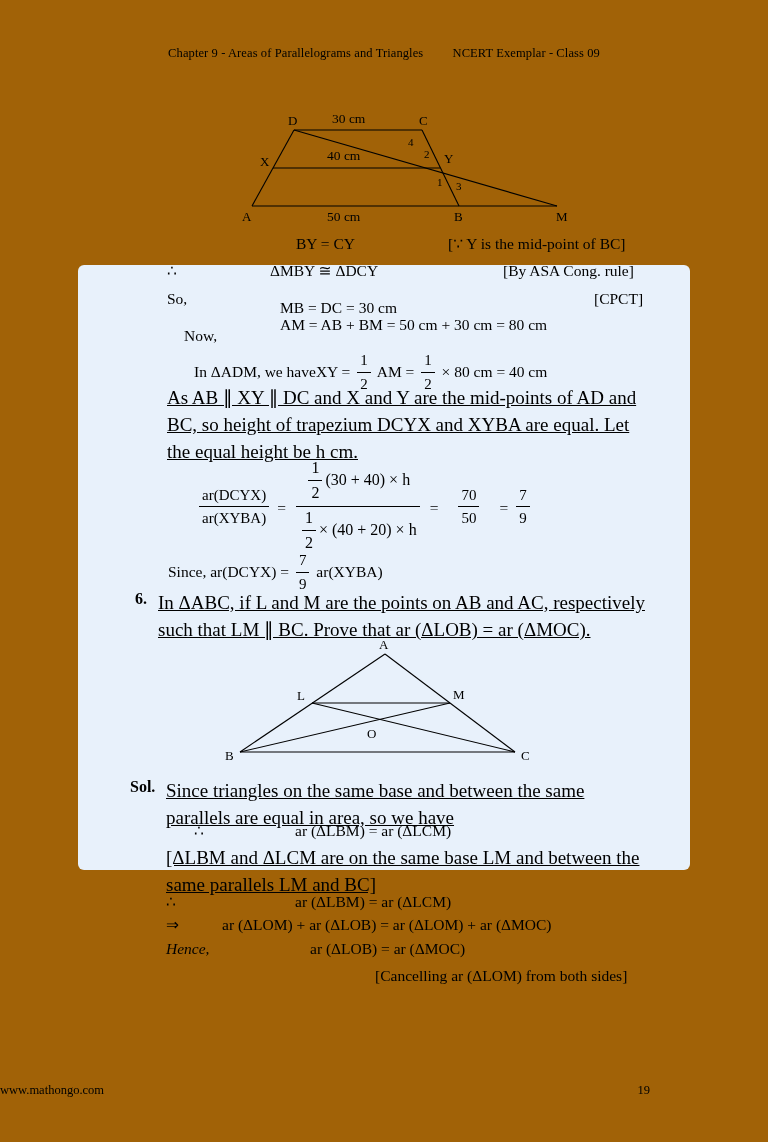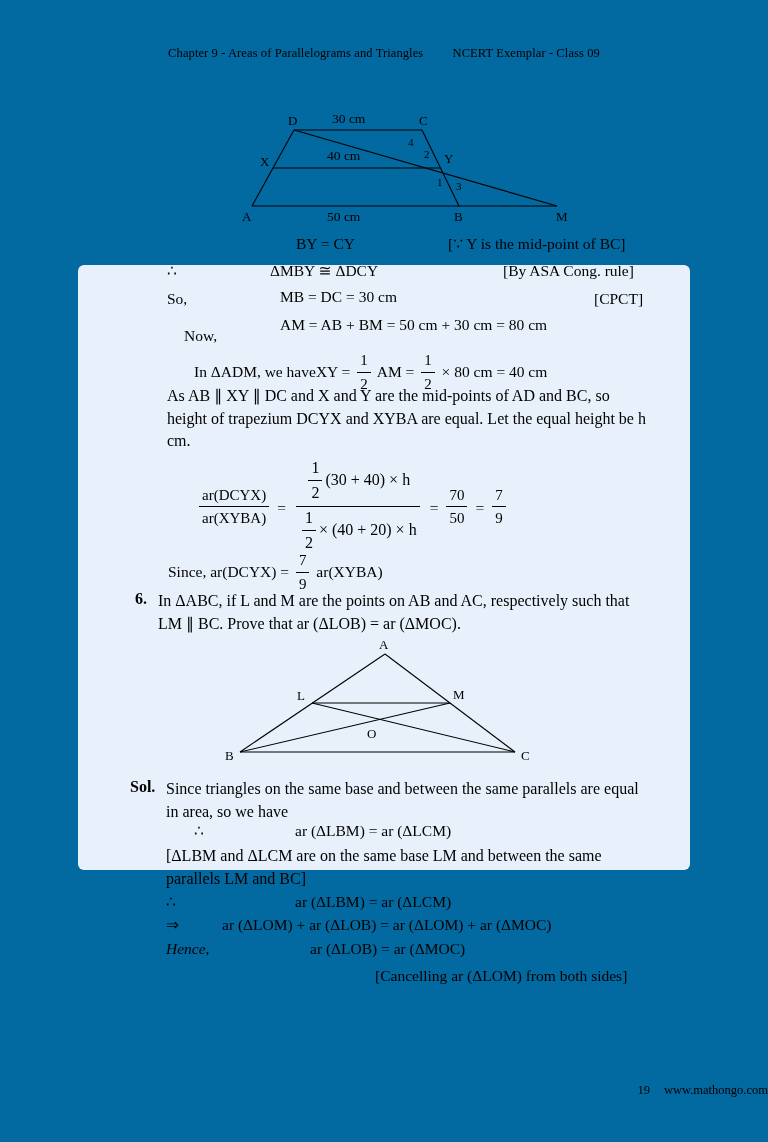--- a/index.html
+++ b/index.html
@@ -13,21 +13,21 @@
     position: relative;
     font-family: "Liberation Serif", serif;
     color: #000;
     overflow: hidden;
   }
   .page {
     position: absolute;
     left: 0; top: 0;
     width: 768px;
     height: 1142px;
-    background: #0369a1;
+    background: #a16207;
   }
   
   .wm {
     position: absolute;
     background: #eef3fa;
     opacity: 0.85;
     transform: skewX(-14deg);
     pointer-events: none;
   }
   .wm1 { left: 330px; top: 430px; width: 42px; height: 300px; }
@@ -57,21 +57,21 @@
   .header .h-left { margin-right: 26px; }
 
   .footer {
     position: absolute;
     bottom: 44px;
     left: 0;
     width: 768px;
     font-size: 12.5px;
   }
   .footer .site {
-    text-align: right;
+    text-align: left;
   }
   .footer .pageno {
     position: absolute;
     right: 118px;
     top: 0;
   }
 
   .content {
     position: absolute;
     left: 0; top: 0;
@@ -94,22 +94,23 @@
   }
 
   .line {
     position: absolute;
     font-size: 15.5px;
     line-height: 1.5;
     white-space: nowrap;
   }
   .blk {
     position: absolute;
-    font-size: 16px;
+    font-size: 19px;
     line-height: 1.42;
+    text-decoration: underline;
   }
 
   .frac {
     display: inline-block;
     vertical-align: middle;
     text-align: center;
     margin: 0 3px;
     position: relative;
     top: -1px;
   }
@@ -179,21 +180,21 @@
 
     <div class="line" style="left:167px; top:232px;"></div>
     <div class="line" style="left:296px; top:232px;">BY = CY</div>
     <div class="line" style="left:448px; top:232px;">[∵ Y is the mid-point of BC]</div>
 
     <div class="line" style="left:167px; top:259px;">∴</div>
     <div class="line" style="left:270px; top:259px;text-align:right;">ΔMBY ≅ ΔDCY</div>
     <div class="line" style="left:503px; top:259px;">[By ASA Cong. rule]</div>
 
     <div class="line" style="left:167px; top:287px;">So,</div>
-    <div class="line" style="left:280px; top:285px;">MB = DC = 30 cm</div>
+    <div class="line" style="left:280px; top:296px;">MB = DC = 30 cm</div>
     <div class="line" style="left:594px; top:287px;">[CPCT]</div>
 
     <div class="line" style="left:167px; top:324px;margin-left:17px;">Now,</div>
     <div class="line" style="left:280px; top:313px;">AM = AB + BM = 50 cm + 30 cm = 80 cm</div>
 
     <div class="line" style="left:194px; top:350px;">
       <span>In ΔADM, we have</span><span>XY =</span>
       <span class="frac">
         <span class="num">1</span>
         <span class="den">2</span>
@@ -222,21 +223,21 @@
           </span><span>(30 + 40) × h</span>
         </span>
         <span class="den">
           <span class="frac">
             <span class="num">1</span>
             <span class="den">2</span>
           </span><span>× (40 + 20) × h</span>
         </span>
       </span>
       <span>=</span>
-      <span class="frac" style="margin:0 8px;">
+      <span class="frac" style="margin:0 20px;">
         <span class="num">70</span>
         <span class="den">50</span>
       </span>
       <span>=</span>
       <span class="frac" style="margin:0 8px;">
         <span class="num">7</span>
         <span class="den">9</span>
       </span>
     </div>
 

